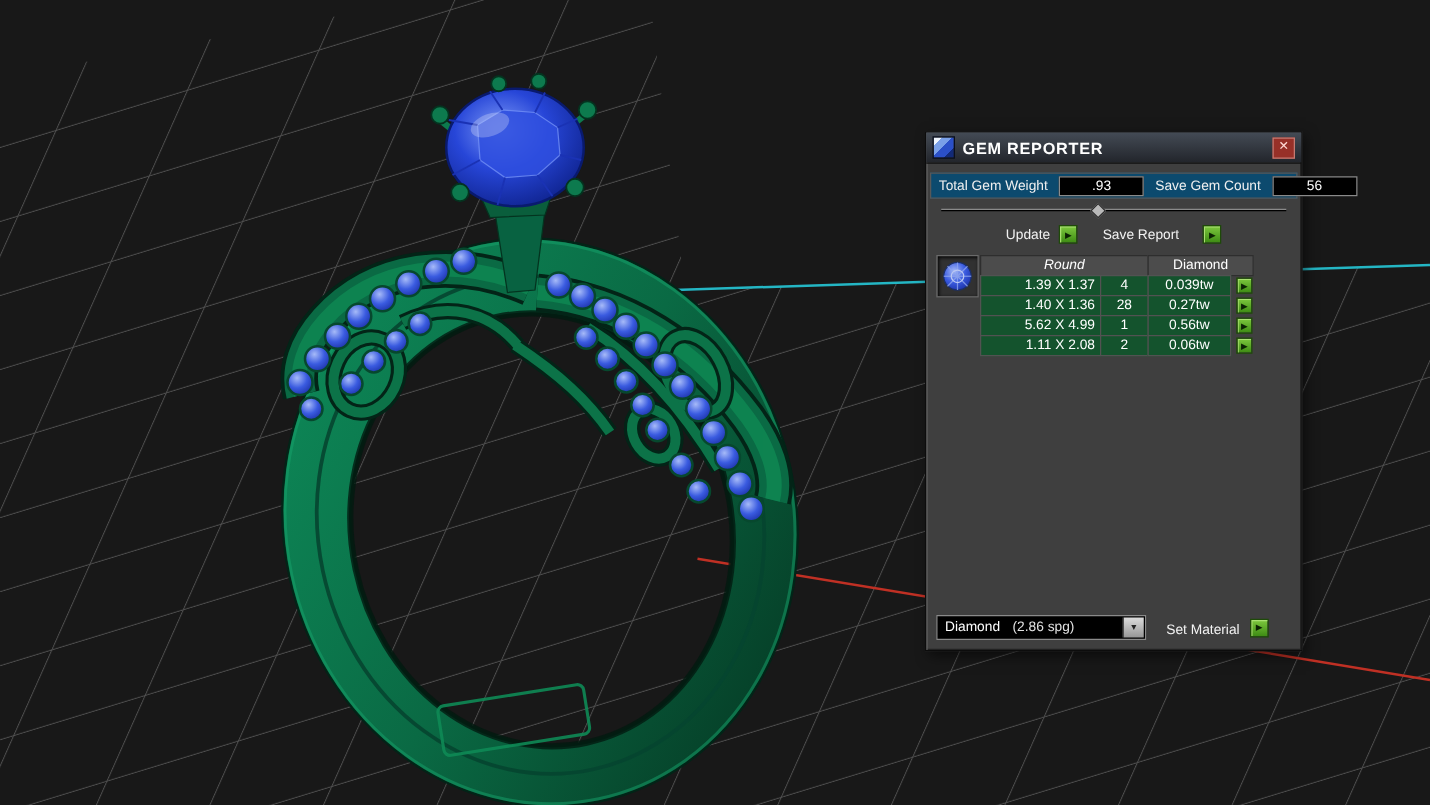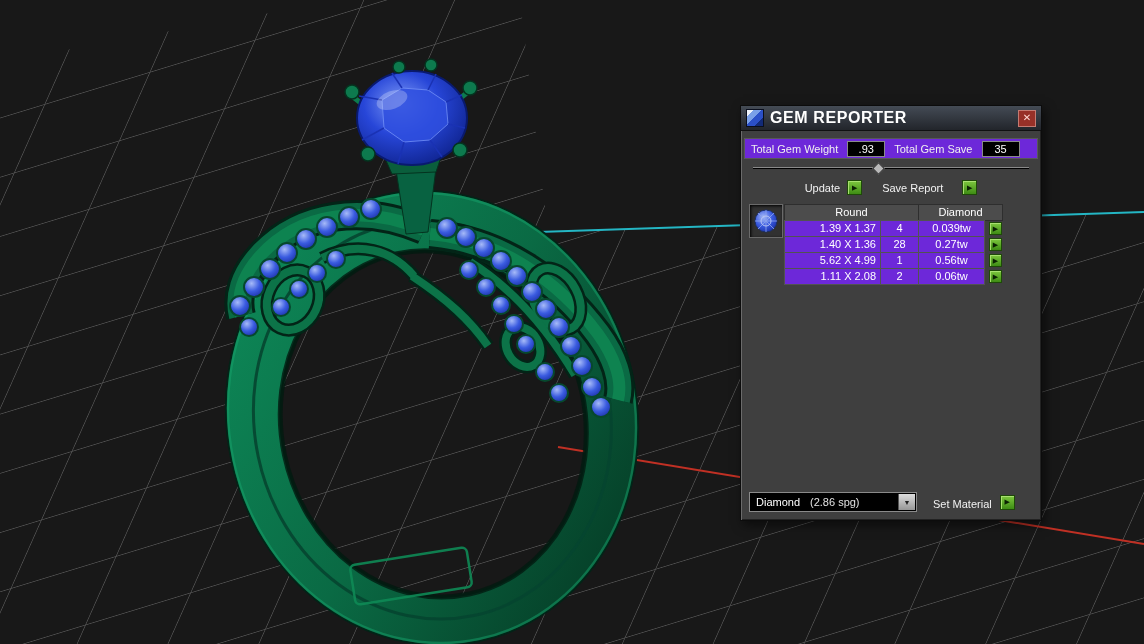--- a/index.html
+++ b/index.html
@@ -7,28 +7,28 @@
          font-family:"Liberation Sans",sans-serif;font-size:11px;color:#e8e8e8;}
   .scene{position:absolute;left:0;top:0;}
 
   
   .panel{position:absolute;left:740px;top:105px;width:300px;height:414px;background:#3f3f3f;
          border:1px solid #0c0c0c;box-shadow:inset 1px 1px 0 #6b6b6b,inset -1px -1px 0 #222,3px 4px 10px rgba(0,0,0,.55);}
   .titlebar{height:24px;background:linear-gradient(#444b55,#22252b);display:flex;align-items:center;
             padding:0 5px;gap:6px;border-bottom:1px solid #101010;}
   .title-icon{width:16px;height:16px;border:1px solid #0a0f1e;
       background:linear-gradient(135deg,#eef4fc 0 20%,#7aa0e8 20% 45%,#2b50c8 45% 75%,#122a78 75%);}
-  .title-text{font-weight:bold;font-size:16px;letter-spacing:.6px;color:#ffffff;}
+  .title-text{font-weight:bold;font-size:13px;letter-spacing:.6px;color:#ffffff;}
   .close-btn{margin-left:auto;width:16px;height:15px;background:#973028;border:1px solid #c47a72;
              color:#ffd9d4;line-height:13px;text-align:center;font-size:10px;cursor:pointer;}
 
-  .stats-row{display:flex;align-items:center;margin:7px 3px 0;height:19px;background:#6d28d9;border:1px solid #585858;}
+  .stats-row{display:flex;align-items:center;margin:7px 3px 0;height:19px;background:#0c4a6e;border:1px solid #585858;}
   .stat-label{padding:0 6px;color:#f0f0f0;white-space:nowrap;}
   .stat-value{background:#000;border:1px solid #8a8a8a;min-width:30px;height:14px;line-height:14px;
-              text-align:center;color:#fff;margin:0 3px;padding:0 3px;}
+              text-align:center;color:#fff;margin:0 3px;padding:0 18px;}
 
   .slider{position:relative;height:12px;margin:3px 12px 0;}
   .slider-track{position:absolute;left:0;right:0;top:5px;border-top:1px solid #8a8a8a;border-bottom:1px solid #000;}
   .slider-thumb{position:absolute;left:44%;top:2px;width:7px;height:7px;background:#b9b9b9;
                 border:1px solid #2c2c2c;transform:rotate(45deg);}
 
   .actions-row{display:flex;align-items:center;justify-content:center;gap:20px;margin:6px 10px 2px;}
   .action{display:flex;align-items:center;}
   .update-wrap{gap:7px;}
   .save-wrap{gap:19px;}
@@ -36,23 +36,23 @@
   .green-btn{width:15px;height:15px;background:linear-gradient(#7dc83e,#3e8c14);border:1px solid #1e4a08;
              box-shadow:inset 1px 1px 0 #a8e070;display:flex;align-items:center;justify-content:center;
              font-size:7px;color:#0b2202;padding:0;cursor:pointer;}
 
   .gem-table{position:relative;margin:9px 6px 0;padding-left:38px;}
   .thumb{position:absolute;left:2px;top:0;width:32px;height:32px;background:#313131;border:1px solid #6a6a6a;
          box-shadow:inset 1px 1px 3px #000;display:flex;align-items:center;justify-content:center;}
   .table-grid{display:grid;grid-template-columns:96px 38px 66px 18px;}
   .th{grid-row:1;background:#4c4c4c;color:#fff;text-align:center;height:15px;line-height:15px;
       border:1px solid #2e2e2e;margin-left:-1px;}
-  .th-round{grid-column:1/3;}
+  .th-round{grid-column:1/3;font-style:italic;}
   .th-diamond{grid-column:3/5;}
-  .cell{background:#6d28d9;border:1px solid #525252;margin-top:-1px;margin-left:-1px;height:13px;
+  .cell{background:#14532d;border:1px solid #525252;margin-top:-1px;margin-left:-1px;height:13px;
         line-height:13px;padding:1px 4px;color:#fff;white-space:nowrap;}
   .cell.size{text-align:right;}
   .cell.count{text-align:center;}
   .cell.weight{text-align:center;}
   .cell.btncell{background:transparent;border-color:transparent;display:flex;align-items:center;
                 justify-content:flex-end;padding:1px 0;}
   .cell.btncell .green-btn{width:13px;height:13px;}
 
   .material-row{position:absolute;left:8px;right:8px;bottom:8px;display:flex;align-items:center;gap:10px;}
   .dropdown{flex:0 0 160px;height:18px;background:#000;border:1px solid #8a8a8a;display:flex;
@@ -220,22 +220,22 @@
 
     <div class="titlebar">
       <span class="title-icon"></span>
       <span class="title-text">GEM REPORTER</span>
       <span class="close-btn">✕</span>
     </div>
 
     <div class="stats-row">
       <span class="stat-label">Total Gem Weight</span>
       <span class="stat-value">.93</span>
-      <span class="stat-label">Total Gem Save</span>
-      <span class="stat-value">35</span>
+      <span class="stat-label">Save Gem Count</span>
+      <span class="stat-value">56</span>
     </div>
 
     <div class="slider">
       <div class="slider-track"></div>
       <div class="slider-thumb"></div>
     </div>
 
     <div class="actions-row">
       <div class="action update-wrap">
         <span class="action-label">Update</span>

